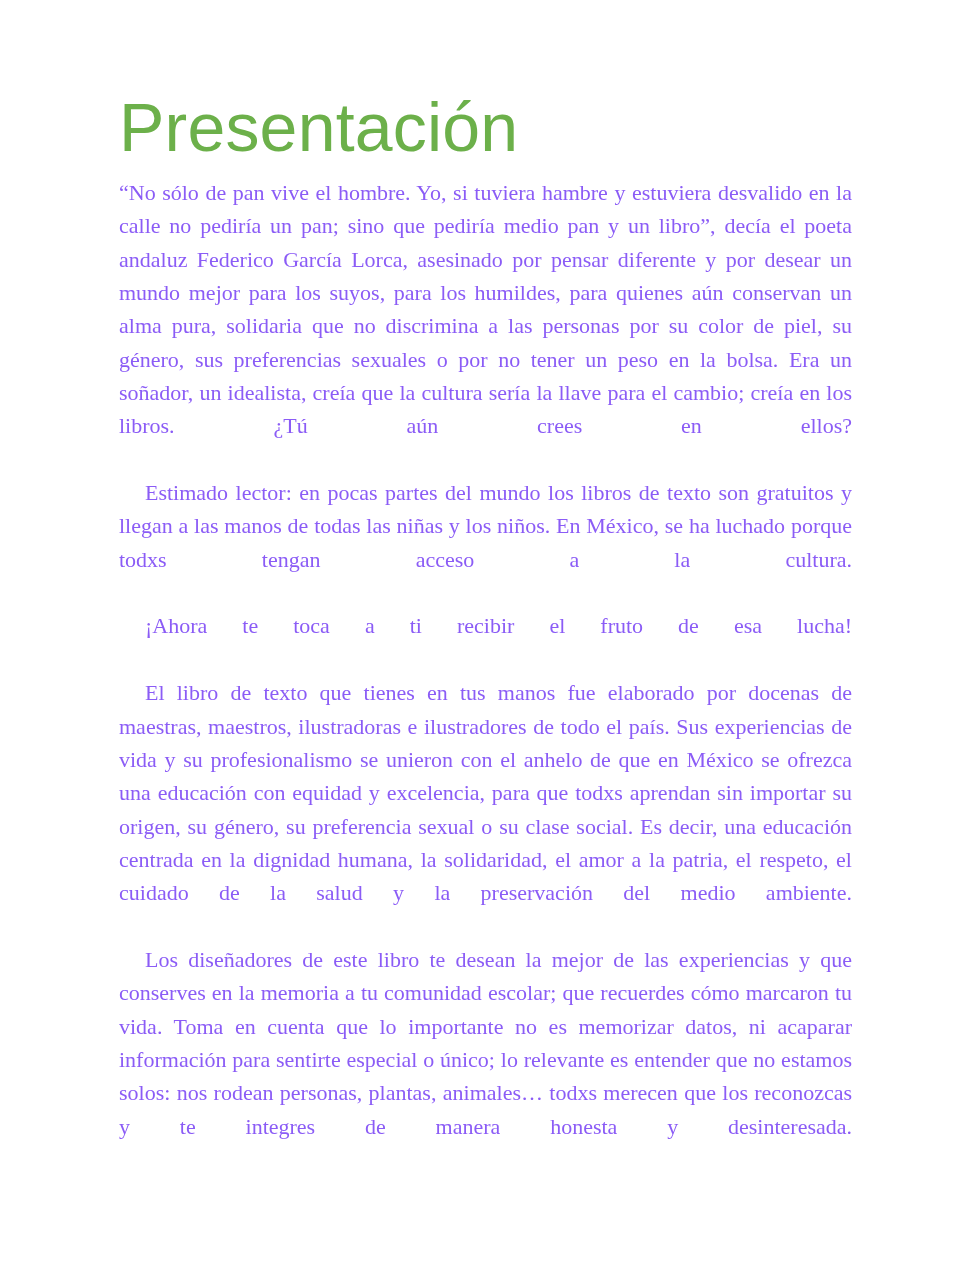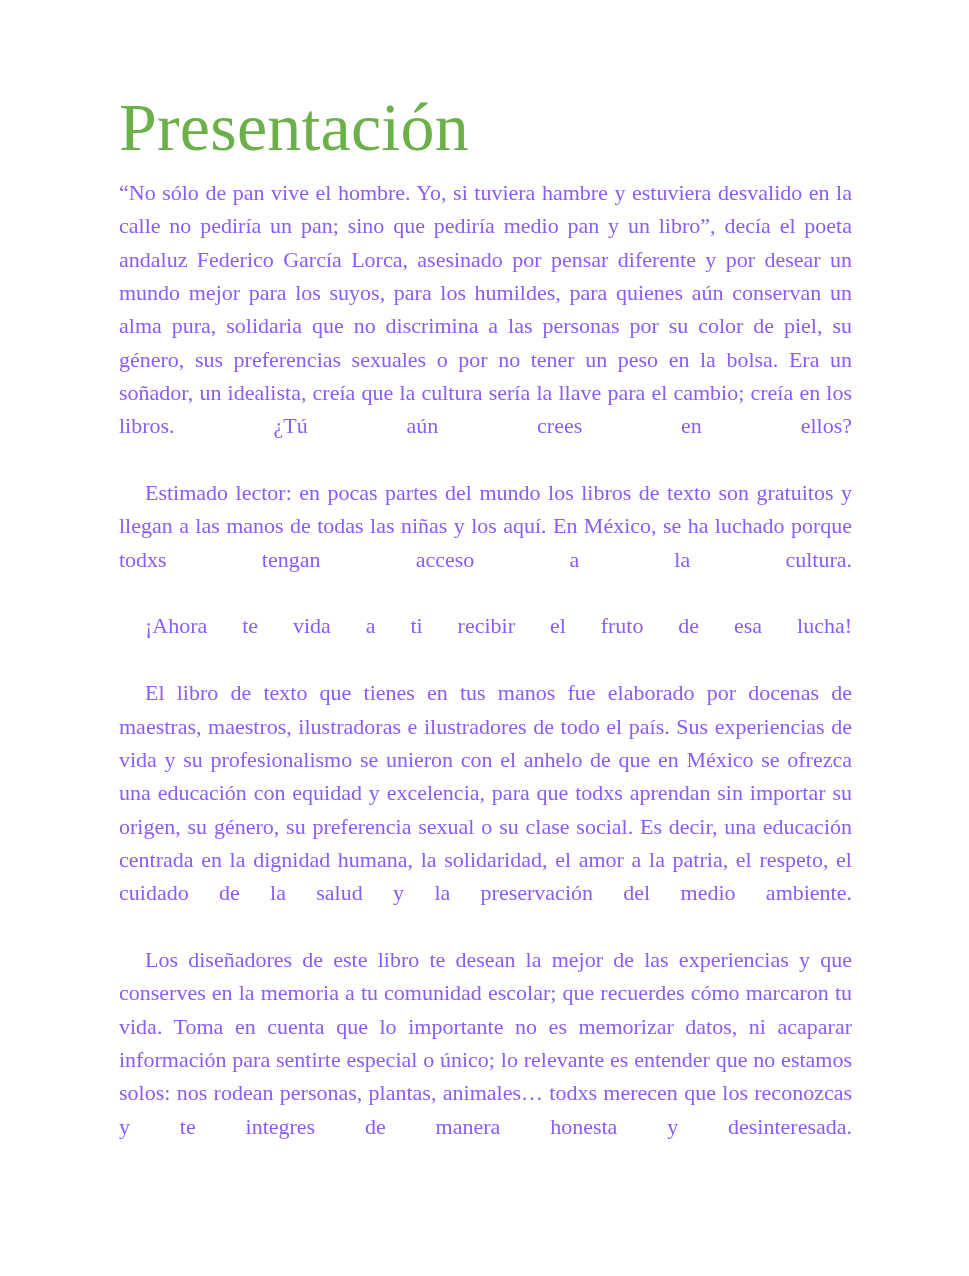--- a/index.html
+++ b/index.html
@@ -14,21 +14,21 @@
     height: 1276px;
     background: #ffffff;
     overflow: hidden;
     box-sizing: border-box;
   }
 
   .page-title {
     position: absolute;
     left: 119px;
     top: 47px;
-    font-family: Liberation Serif, serif;
+    font-family: Liberation Sans, sans-serif;
     font-size: 68px;
     line-height: 1.0;
     font-weight: 400;
     color: #6cb04a;
     letter-spacing: 0.2px;
     white-space: nowrap;
   }
 
   .body-copy {
     position: absolute;
@@ -63,19 +63,19 @@
 </style>
 </head>
 <body>
 
 <div class="page">
 
   <h1 class="page-title">Presentación</h1>
 
   <div class="body-copy">
     <p>“No sólo de pan vive el hombre. Yo, si tuviera hambre y estuviera desvalido en la calle no pediría un pan; sino que pediría medio pan y un libro”, decía el poeta andaluz Federico García Lorca, asesinado por pensar diferente y por desear un mundo mejor para los suyos, para los humildes, para quienes aún conservan un alma pura, solidaria que no discrimina a las personas por su color de piel, su género, sus preferencias sexuales o por no tener un peso en la bolsa. Era un soñador, un idealista, creía que la cultura sería la llave para el cambio; creía en los libros. ¿Tú aún crees en ellos?</p>
-    <p class="indent">Estimado lector: en pocas partes del mundo los libros de texto son gratuitos y llegan a las manos de todas las niñas y los aquí. En México, se ha luchado porque todxs tengan acceso a la cultura.</p>
-    <p class="indent">¡Ahora te vida a ti recibir el fruto de esa lucha!</p>
+    <p class="indent">Estimado lector: en pocas partes del mundo los libros de texto son gratuitos y llegan a las manos de todas las niñas y los niños. En México, se ha luchado porque todxs tengan acceso a la cultura.</p>
+    <p class="indent">¡Ahora te toca a ti recibir el fruto de esa lucha!</p>
     <p class="indent">El libro de texto que tienes en tus manos fue elaborado por docenas de maestras, maestros, ilustradoras e ilustradores de todo el país. Sus experiencias de vida y su profesionalismo se unieron con el anhelo de que en México se ofrezca una educación con equidad y excelencia, para que todxs aprendan sin importar su origen, su género, su preferencia sexual o su clase social. Es decir, una educación centrada en la dignidad humana, la solidaridad, el amor a la patria, el respeto, el cuidado de la salud y la preservación del medio ambiente.</p>
     <p class="indent">Los diseñadores de este libro te desean la mejor de las experiencias y que conserves en la memoria a tu comunidad escolar; que recuerdes cómo marcaron tu vida. Toma en cuenta que lo importante no es memorizar datos, ni acaparar información para sentirte especial o único; lo relevante es entender que no estamos solos: nos rodean personas, plantas, animales… todxs merecen que los reconozcas y te integres de manera honesta y desinteresada.</p>
   </div>
 
 </div>
 
 </body></html>

